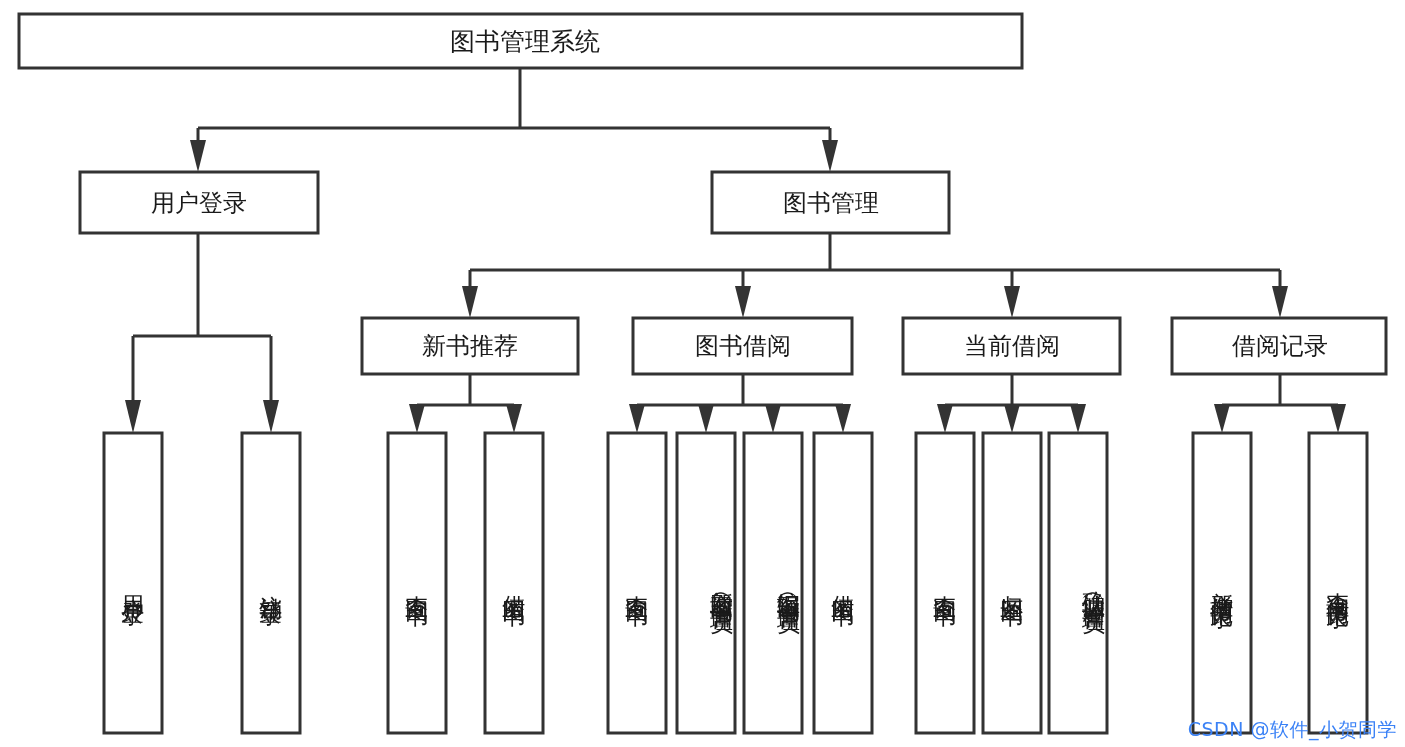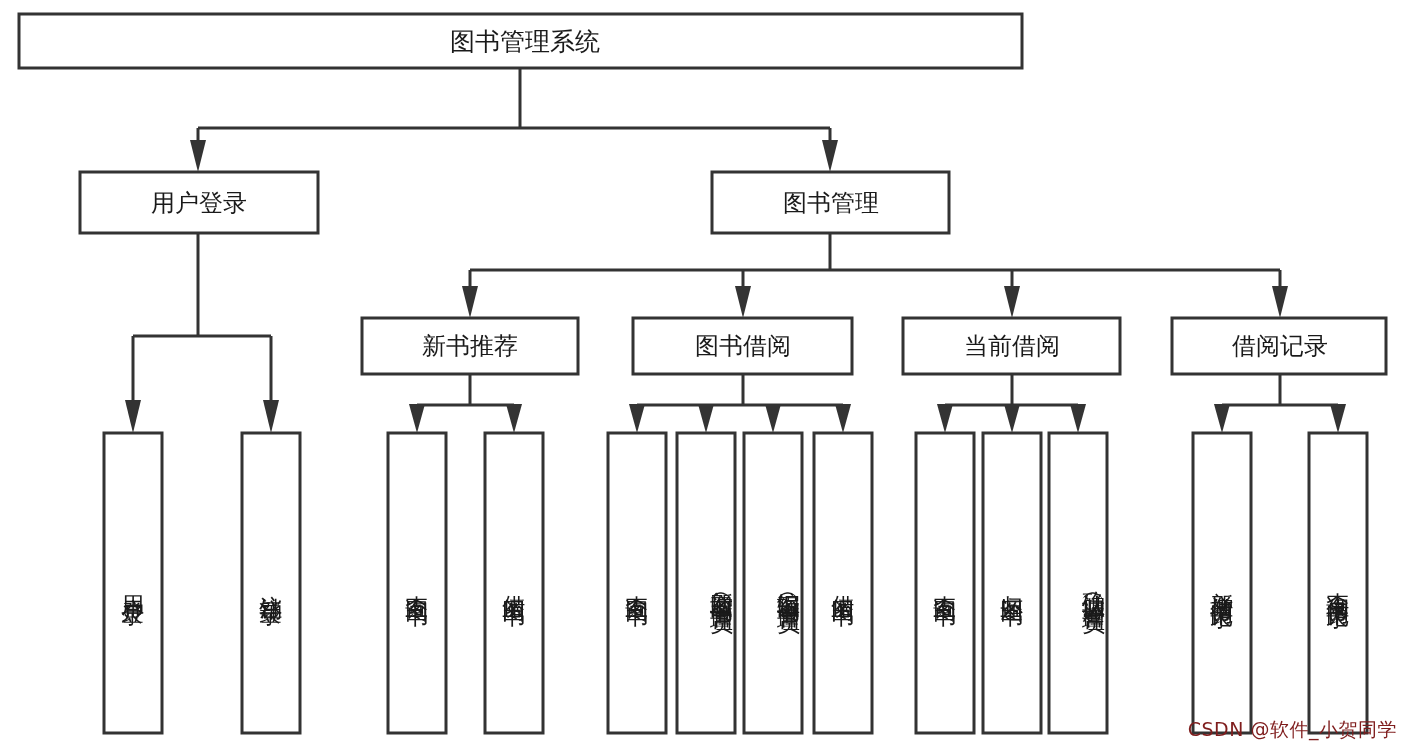--- a/index.html
+++ b/index.html
@@ -62,21 +62,21 @@
     justify-content: center;
     white-space: nowrap;
     user-select: none;
   }
   .watermark {
     position: absolute;
     right: 8px;
     bottom: 4px;
     font-family: "DejaVu Sans", "Liberation Sans", sans-serif;
     font-size: 19px;
-    color: #7f1d1d;
+    color: #3b82f6;
     letter-spacing: 0.5px;
     white-space: nowrap;
   }
 </style>
 </head>
 <body>
 
 <div id="diagram-root">
 
   <svg class="diagram-canvas" viewBox="0 0 1405 747">

